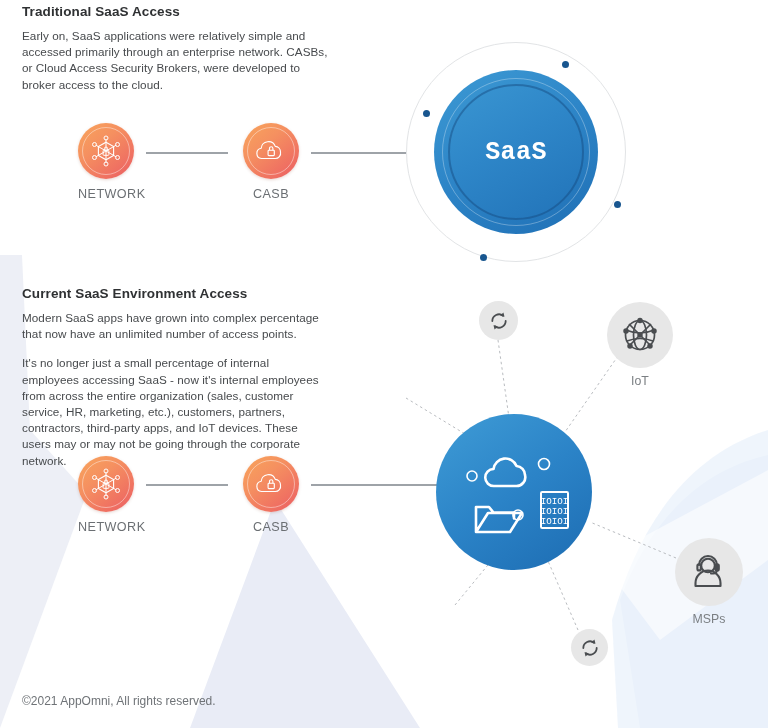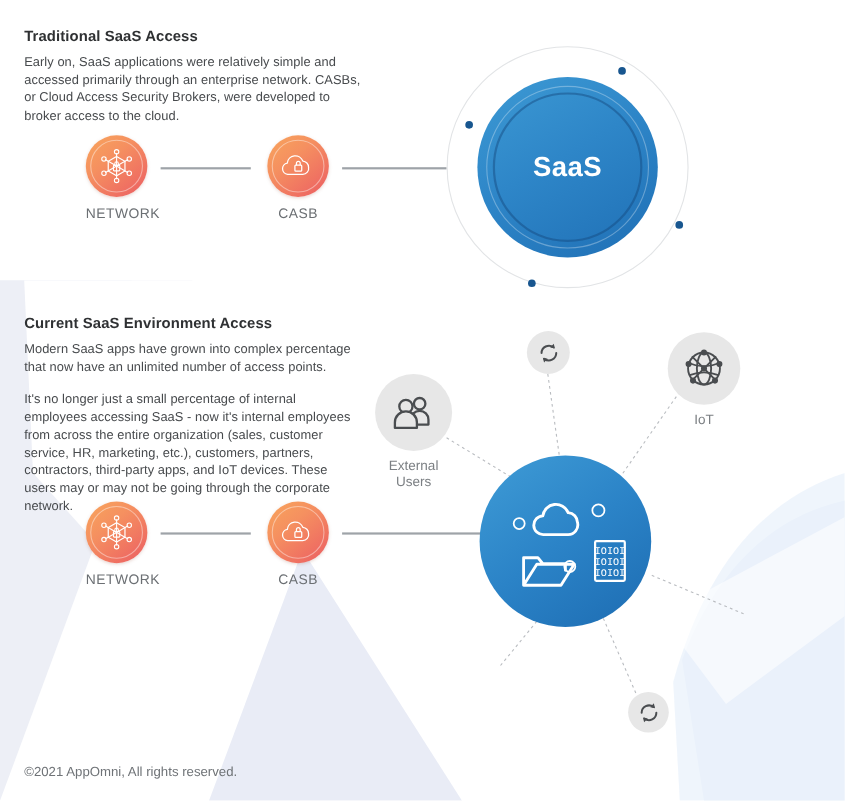--- a/index.html
+++ b/index.html
@@ -19,21 +19,21 @@
   .sec-title {
     font-size: 13.5px; font-weight: bold; color: #2f3133;
     letter-spacing: .1px; margin-bottom: 9px;
   }
   .sec-para {
     font-size: 11.7px; line-height: 16.2px; color: #474a4d;
     letter-spacing: .05px;
   }
   .sec-para + .sec-para { margin-top: 13px; }
 
-  #block-traditional { left: 22px; top: 25px; width: 310px; }
+  #block-traditional { left: 22px; top: 4px; width: 310px; }
   #block-current { left: 22px; top: 286px; width: 305px; }
 
   
   #footer {
     position: absolute; left: 22px; top: 694px;
     font-size: 12px; color: #6f7377;
   }
 
   
   .node { position: absolute; text-align: center; }
@@ -61,21 +61,21 @@
     position: relative; margin: 0 auto;
   }
   .sat-circle svg { position: absolute; left: 50%; top: 50%;
     transform: translate(-50%,-50%); }
   .sat-label {
     margin-top: 6px; font-size: 12.3px; color: #7b7f83;
     line-height: 15px; white-space: nowrap; text-align: center;
   }
 
   
-  .saas-top { position: absolute; }
+  .saas-top { position: absolute; font-family: Liberation Mono, monospace; }
   .saas-top .orbit {
     position: absolute; left: 0; top: 0;
     width: 220px; height: 220px; border-radius: 50%;
     border: 1px solid #e2e4e6;
   }
   .saas-top .core {
     position: absolute; left: 28px; top: 28px;
     width: 164px; height: 164px; border-radius: 50%;
     background: linear-gradient(150deg, #3d9ad4 0%, #2e86c8 45%, #1f6fb5 100%);
     display: flex; align-items: center; justify-content: center;
@@ -246,36 +246,20 @@
         <text x="118.5" y="110" fill="#ffffff" font-size="9.2" font-family="Liberation Mono, monospace" text-anchor="middle" stroke="none">IOIOI</text>
       </g>
       <g stroke="#ffffff" stroke-width="1.6" fill="none">
         <circle cx="36" cy="62" r="5"></circle>
         <circle cx="108" cy="50" r="5.5"></circle>
         <circle cx="82" cy="101" r="5"></circle>
       </g>
     </svg>
   </div>
 
-  <div class="sat" style="left:341px; top:340px; width:70px;">
-    <div class="sat-circle" style="width:70px; height:70px;">
-      <svg width="40" height="34" viewBox="0 0 40 34">
-        <g stroke="#4a4d50" stroke-width="2.1" fill="none" stroke-linejoin="round" stroke-linecap="round">
-          <circle cx="25.5" cy="9" r="5.2"></circle>
-          <path d="M17.5 28 h16 v-4.5 a8 8 0 0 0 -16 0 z"></path>
-          <circle cx="13" cy="11.5" r="6"></circle>
-          <path d="M3 31 h20 v-5 a10 10 0 0 0 -20 0 z" fill="#e7e7e7"></path>
-        </g>
-      </svg>
-    </div>
-    <div class="sat-label">
-      <div>External</div>
-      <div>Users</div>
-    </div>
-  </div>
 
   <div class="sat" style="left:479px; top:301px; width:39px;">
     <div class="sat-circle" style="width:39px; height:39px;">
       <svg width="21" height="21" viewBox="0 0 22 22">
         <g stroke="#4a4d50" stroke-width="1.9" fill="none" stroke-linecap="round">
           <path d="M4 11 a7 7 0 0 1 11.3 -5.5"></path>
           <path d="M18 11 a7 7 0 0 1 -11.3 5.5"></path>
         </g>
         <polygon points="15.6,2 16.8,6.6 12.2,5.6" fill="#4a4d50"></polygon>
         <polygon points="6.4,20 5.2,15.4 9.8,16.4" fill="#4a4d50"></polygon>
@@ -297,20 +281,35 @@
           <circle cx="30" cy="31" r="1.9" fill="#4a4d50"></circle>
           <circle cx="10" cy="31" r="1.9" fill="#4a4d50"></circle>
           <circle cx="6" cy="16" r="1.9" fill="#4a4d50"></circle>
           <circle cx="20" cy="20" r="1.9" fill="#4a4d50"></circle>
         </g>
       </svg>
     </div>
     <div class="sat-label">IoT</div>
   </div>
 
+  <div class="sat" style="left:675px; top:538px; width:68px;">
+    <div class="sat-circle" style="width:68px; height:68px;">
+      <svg width="38" height="38" viewBox="0 0 38 38">
+        <g stroke="#4a4d50" stroke-width="2.1" fill="none" stroke-linejoin="round" stroke-linecap="round">
+          <circle cx="18" cy="12.5" r="6.8"></circle>
+          <path d="M9 12 a9 9 0 0 1 18 0"></path>
+          <path d="M27 12 v5 a3.5 3.5 0 0 1 -3.5 3.5 h-2.5"></path>
+          <rect x="25.4" y="11.2" width="3.4" height="6.2" rx="1.5"></rect>
+          <rect x="7.4" y="11.2" width="3.4" height="6.2" rx="1.5"></rect>
+          <path d="M5.5 33 h25 v-3 a12.5 12.5 0 0 0 -25 0 z"></path>
+        </g>
+      </svg>
+    </div>
+    <div class="sat-label">MSPs</div>
+  </div>
 
   <div class="sat" style="left:571px; top:629px; width:37px;">
     <div class="sat-circle" style="width:37px; height:37px;">
       <svg width="21" height="21" viewBox="0 0 22 22">
         <g stroke="#4a4d50" stroke-width="1.9" fill="none" stroke-linecap="round">
           <path d="M4 11 a7 7 0 0 1 11.3 -5.5"></path>
           <path d="M18 11 a7 7 0 0 1 -11.3 5.5"></path>
         </g>
         <polygon points="15.6,2 16.8,6.6 12.2,5.6" fill="#4a4d50"></polygon>
         <polygon points="6.4,20 5.2,15.4 9.8,16.4" fill="#4a4d50"></polygon>

